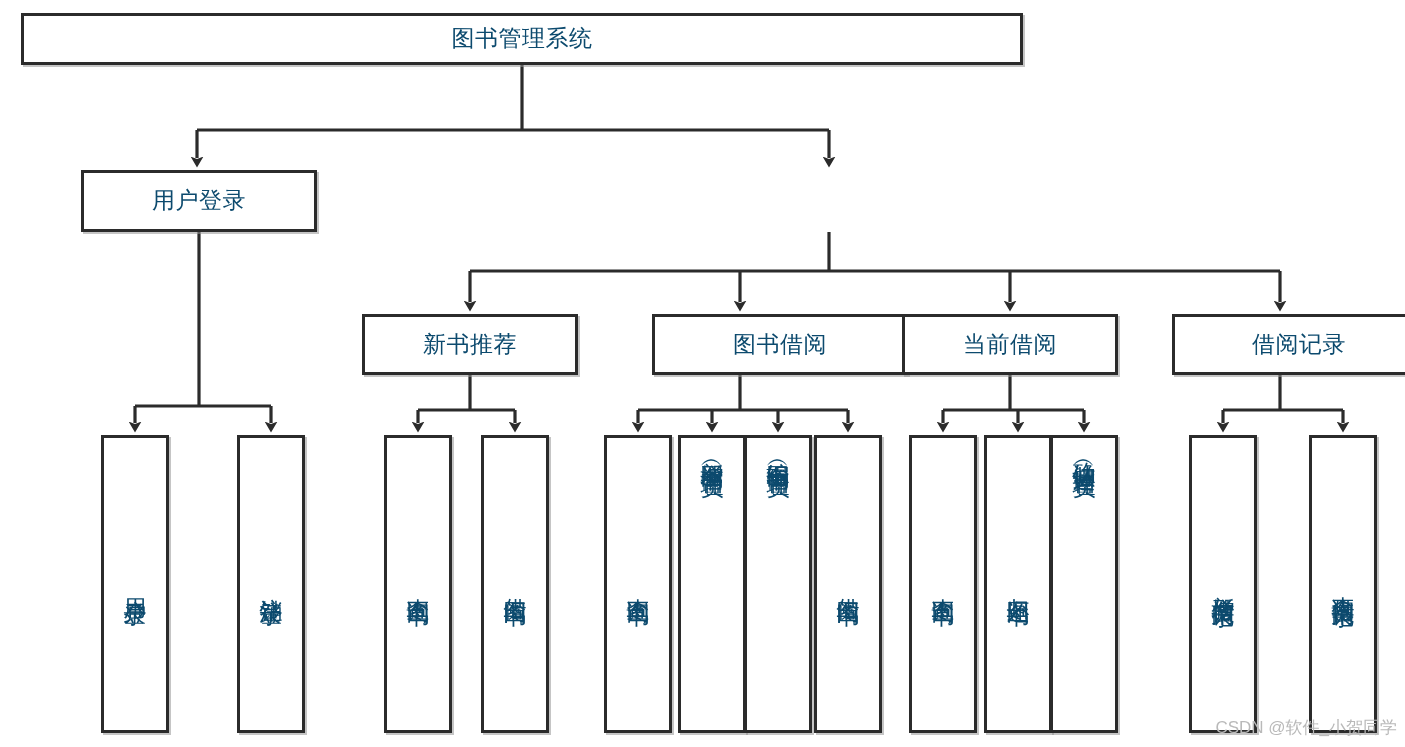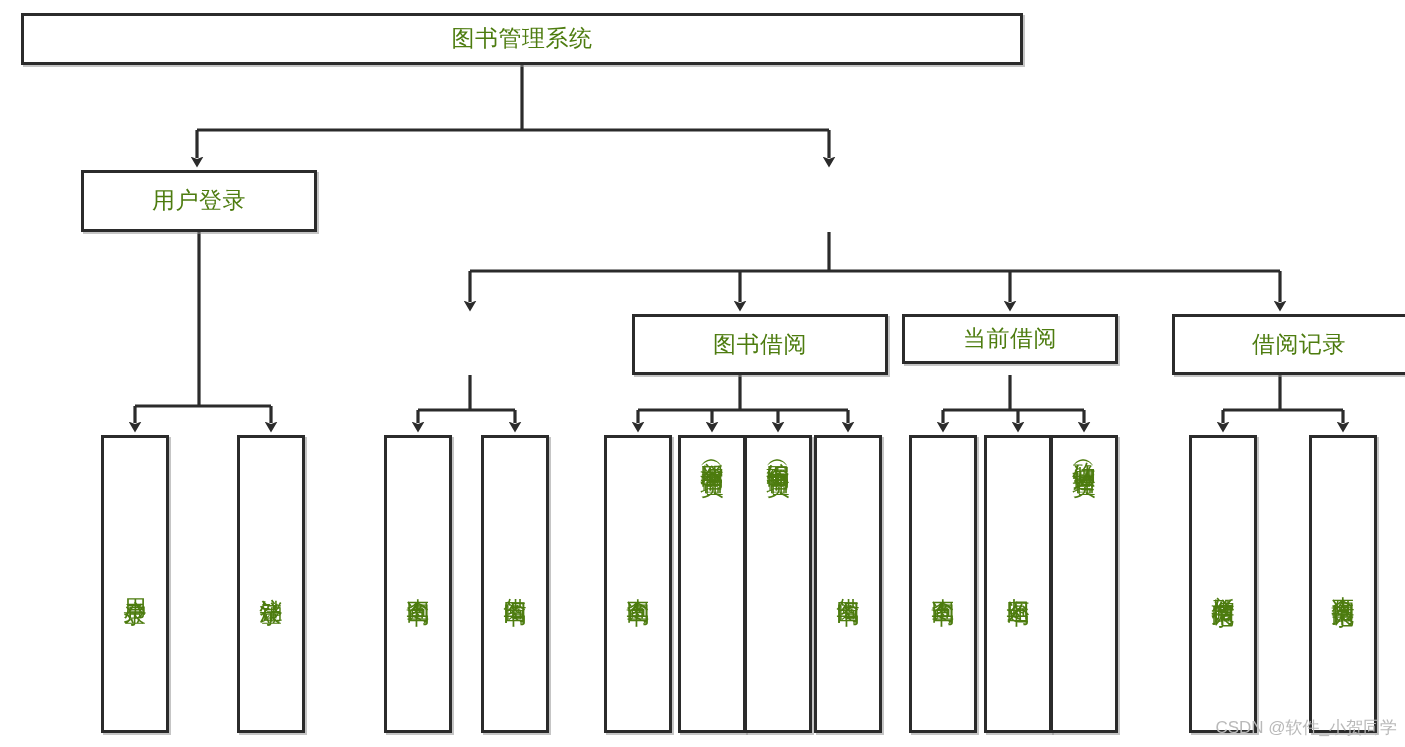--- a/index.html
+++ b/index.html
@@ -32,21 +32,21 @@
     background: #ffffff;
     border: 3px solid #2b2b2b;
     box-shadow: 2px 2px 0 rgba(150,150,150,0.55);
     display: flex;
     align-items: center;
     justify-content: center;
     overflow: hidden;
   }
   .node-label {
     font-size: 23px;
-    color: #4d7c0f;
+    color: #0c4a6e;
     line-height: 1.18;
     letter-spacing: 0.5px;
     white-space: nowrap;
     text-align: center;
     font-family: Liberation Serif, serif;
   }
   .node-box.leaf {
     align-items: flex-start;
     justify-content: center;
     padding-top: 6px;
@@ -143,26 +143,29 @@
 
   <div class="node-box" style="left:21px; top:13px; width:1002px; height:52px;">
     <span class="node-label">图书管理系统</span>
   </div>
 
   <div class="node-box" style="left:81px; top:170px; width:236px; height:62px;">
     <span class="node-label">用户登录</span>
   </div>
 
 
-
-  <div class="node-box" style="left:632px; top:314px; width:256px; height:61px;">
+  <div class="node-box" style="left:362px; top:314px; width:216px; height:61px;">
+    <span class="node-label">新书推荐</span>
+  </div>
+
+  <div class="node-box" style="left:652px; top:314px; width:256px; height:61px;">
     <span class="node-label">图书借阅</span>
   </div>
 
-  <div class="node-box" style="left:902px; top:314px; width:216px; height:50px;">
+  <div class="node-box" style="left:902px; top:314px; width:216px; height:61px;">
     <span class="node-label">当前借阅</span>
   </div>
 
   <div class="node-box" style="left:1172px; top:314px; width:254px; height:61px;justify-content:center;">
     <span class="node-label">借阅记录</span>
   </div>
 
   <div class="node-box leaf center-text" style="left:101px; top:435px; width:68px; height:298px;">
     <span class="node-label">用户登录</span>
   </div>

